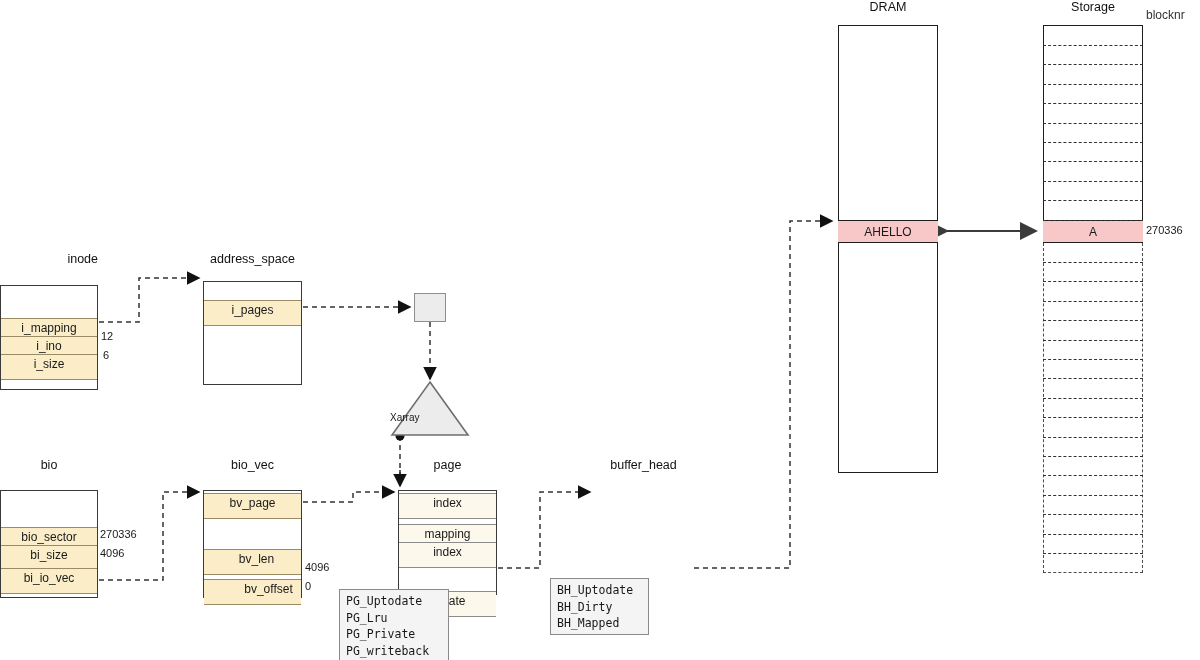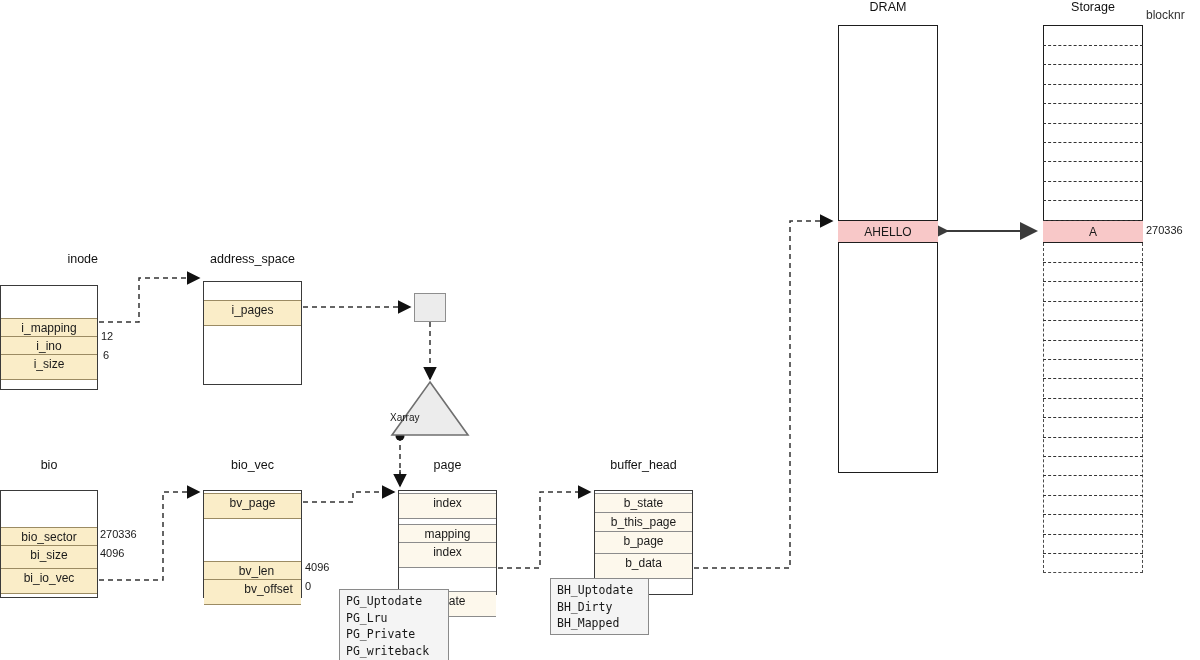--- a/index.html
+++ b/index.html
@@ -123,41 +123,35 @@
     <div class="row" style="top:36px;">bio_sector</div>
     <div class="row" style="top:54px;">bi_size</div>
     <div class="row" style="top:77px;">bi_io_vec</div>
   </div>
   <div class="sideval" style="left:100px;top:528px;">270336</div>
   <div class="sideval" style="left:100px;top:547px;">4096</div>
 
   <div class="title" style="left:203px;top:458px;width:99px;text-align:center;">bio_vec</div>
   <div class="struct" style="left:203px;top:490px;width:99px;height:108px;">
     <div class="row" style="top:2px;">bv_page</div>
-    <div class="row" style="top:70px;padding-left:8px;">bv_len</div>
+    <div class="row" style="top:58px;padding-left:8px;">bv_len</div>
     <div class="row" style="top:88px;padding-left:32px;">bv_offset</div>
   </div>
   <div class="sideval" style="left:305px;top:561px;">4096</div>
   <div class="sideval" style="left:305px;top:580px;">0</div>
 
   <div class="title" style="left:398px;top:458px;width:99px;">page</div>
   <div class="struct" style="left:398px;top:490px;width:99px;height:105px;">
     <div class="row plain" style="top:2px;">index</div>
     <div class="row plain" style="top:33px;">mapping</div>
     <div class="row plain" style="top:51px;">index</div>
     <div class="row plain" style="top:60px;margin-top:40px;">private</div>
   </div>
 
   <div class="title" style="left:594px;top:458px;width:99px;">buffer_head</div>
-  <div class="struct" style="left:594px;top:490px;width:99px;height:105px;">
-    <div class="row plain" style="top:2px;">b_state</div>
-    <div class="row plain" style="top:21px;">b_this_page</div>
-    <div class="row plain" style="top:40px;">b_page</div>
-    <div class="row plain" style="top:62px;">b_data</div>
-  </div>
 
   <div class="note" style="left:339px;top:589px;width:110px;height:75px;">PG_Uptodate
 PG_Lru
 PG_Private
 PG_writeback</div>
   <div class="note" style="left:550px;top:578px;width:99px;height:57px;">BH_Uptodate
 BH_Dirty
 BH_Mapped</div>
 
   <div class="title" style="left:838px;top:0px;width:100px;">DRAM</div>

